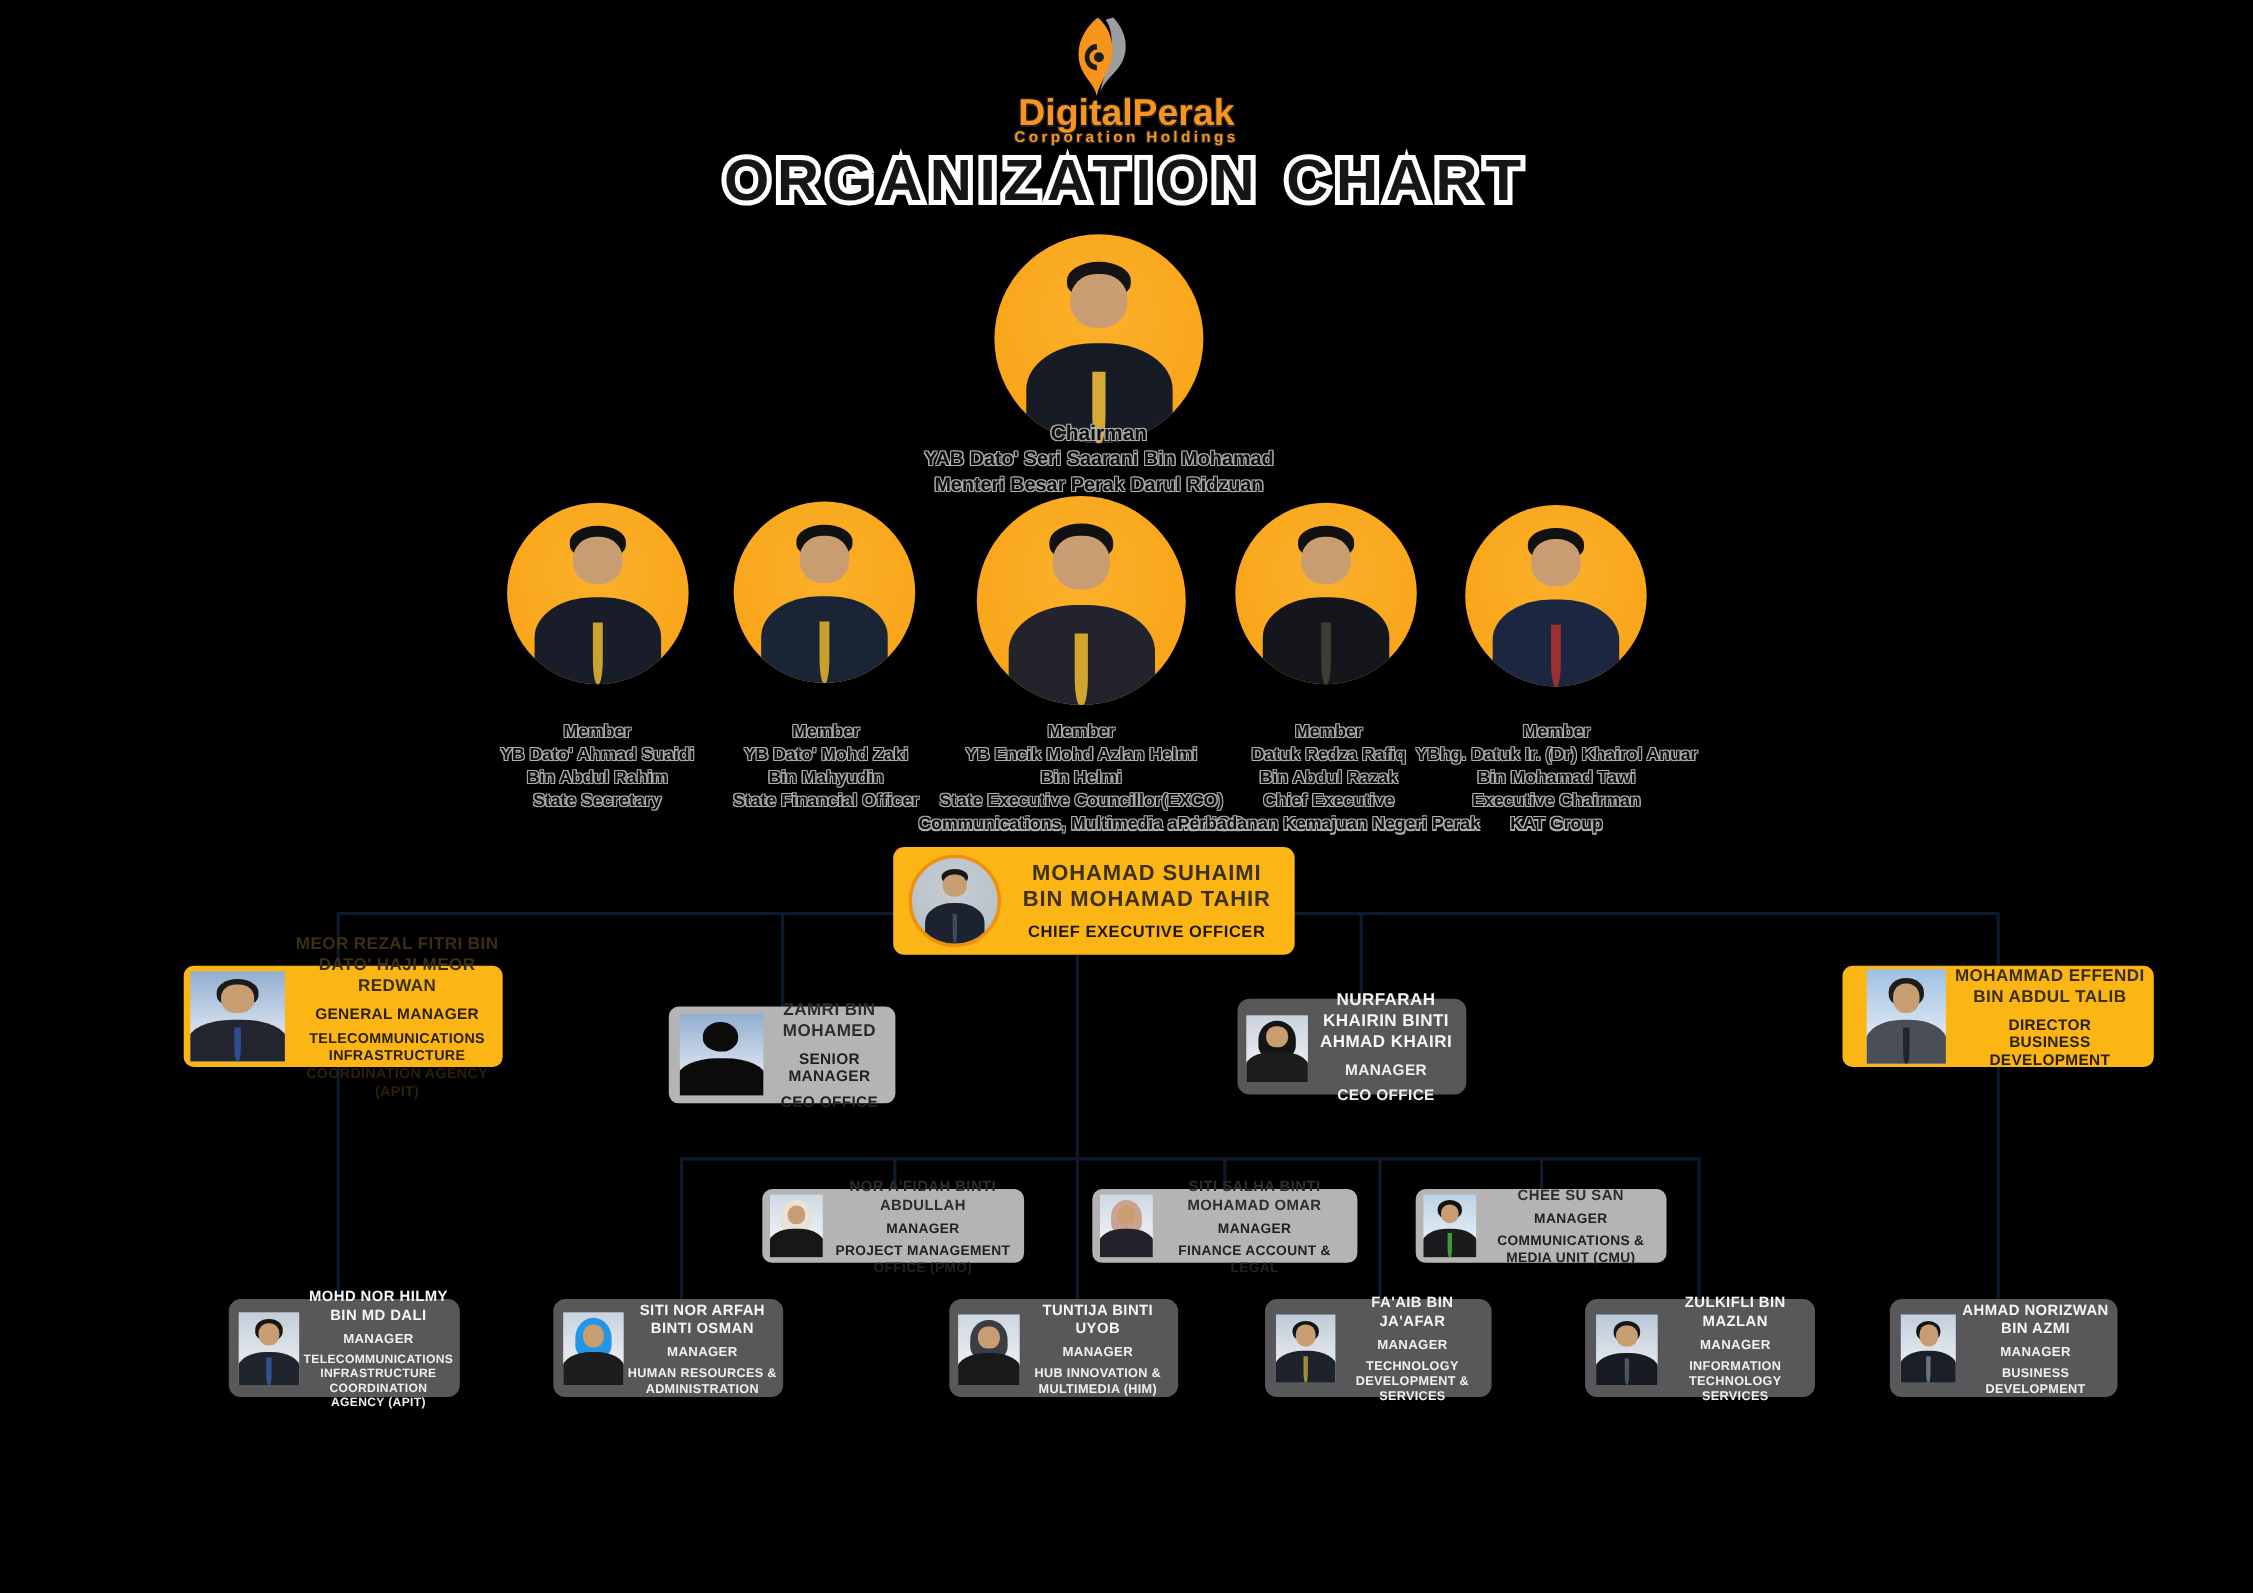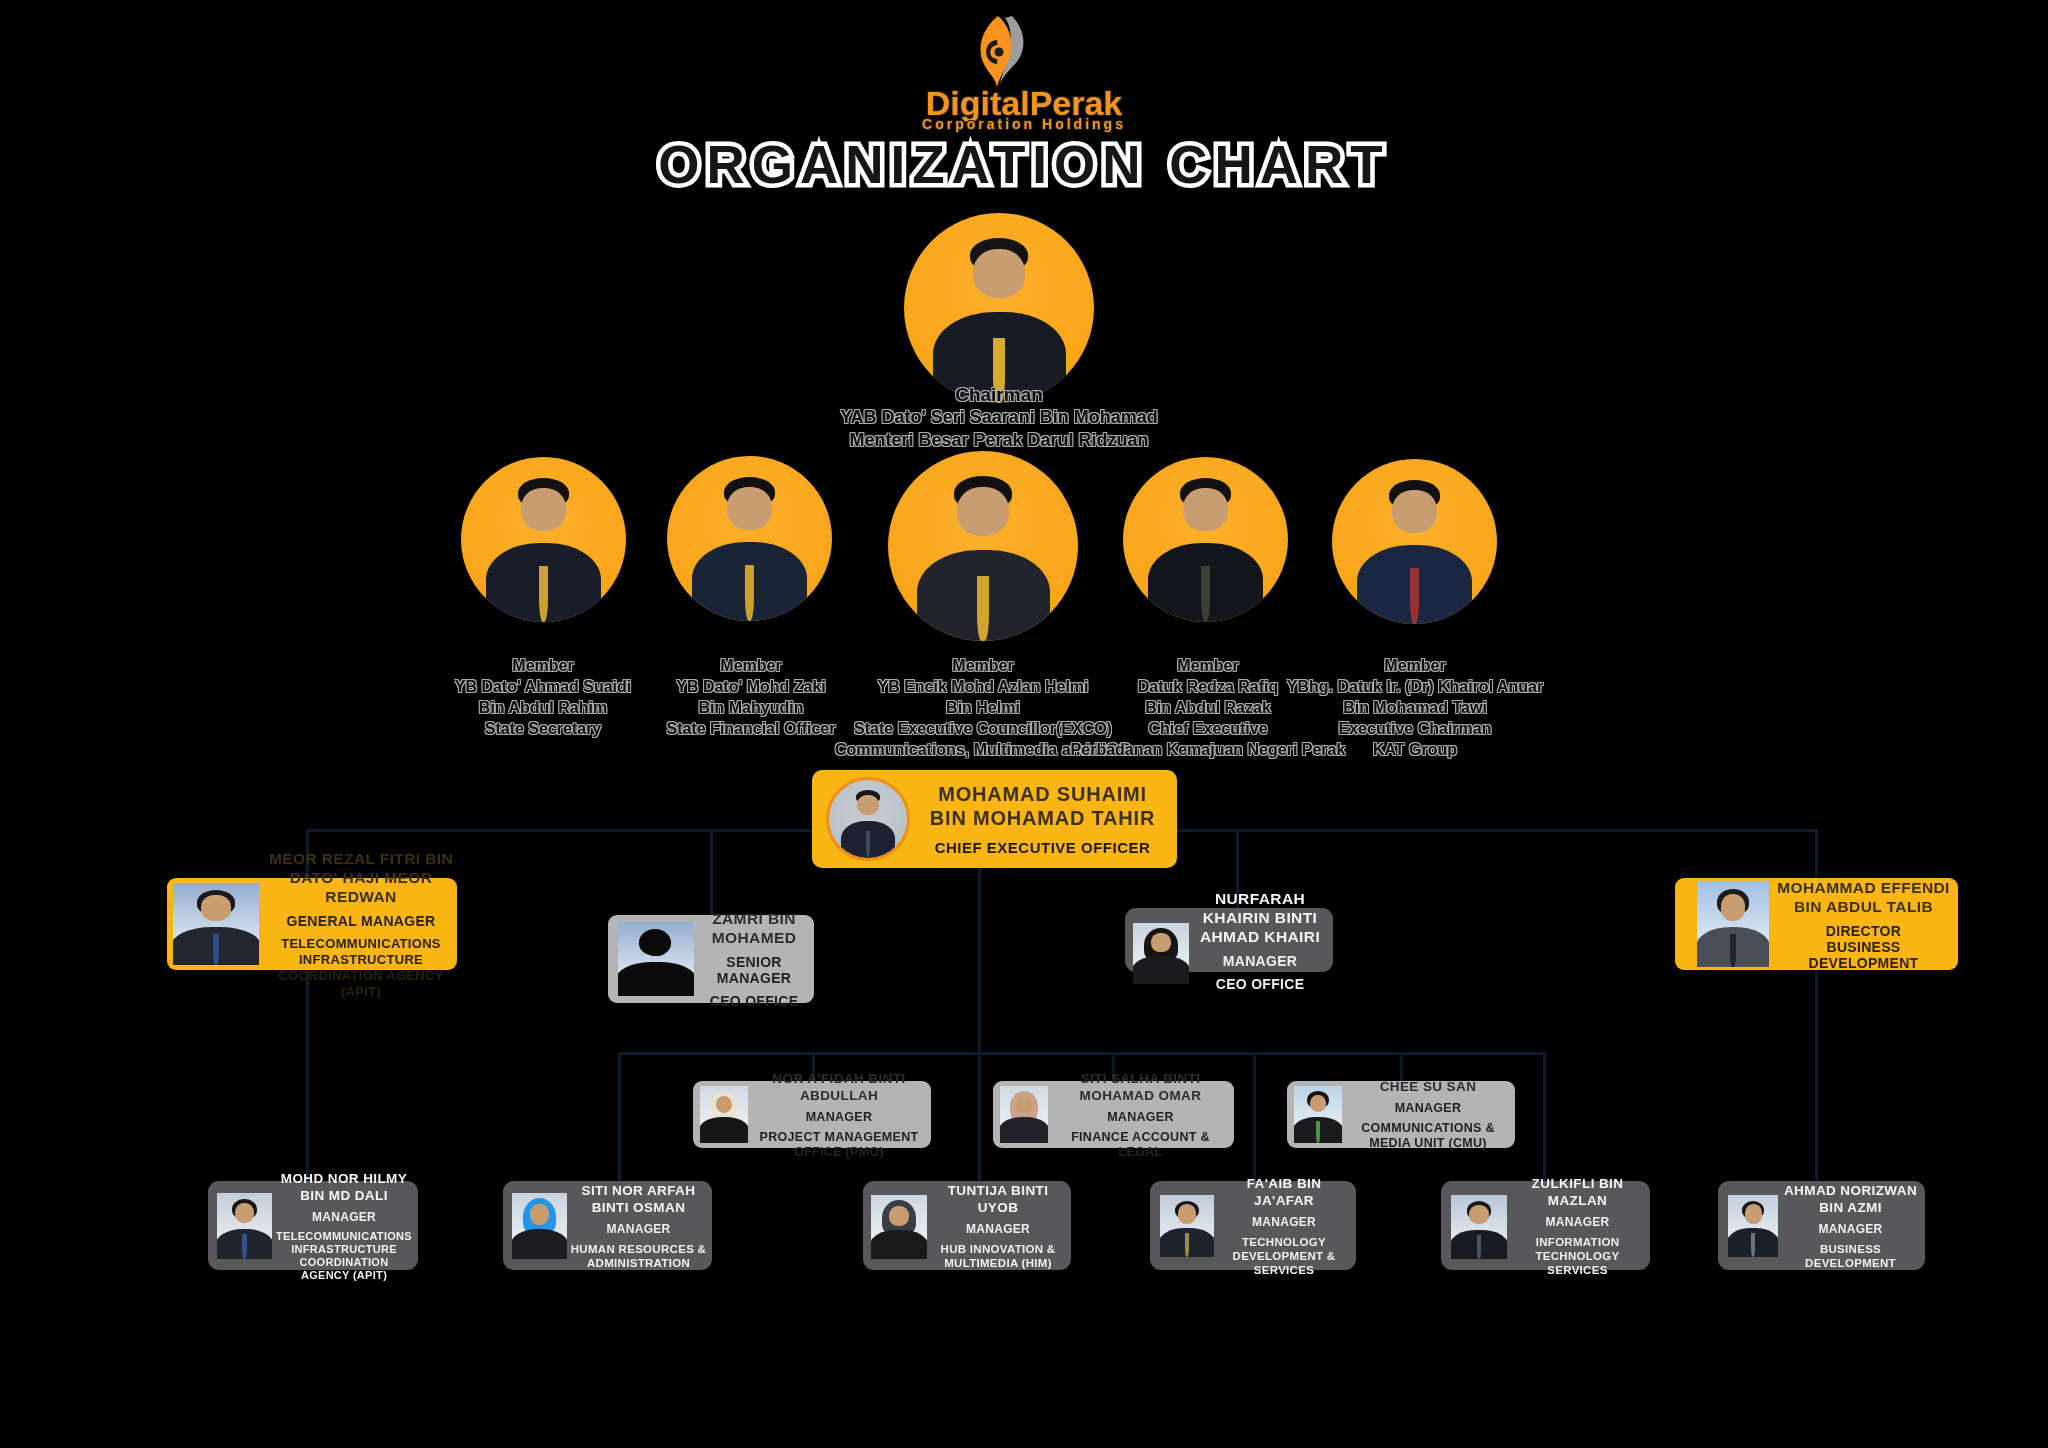--- a/index.html
+++ b/index.html
@@ -266,21 +266,21 @@
       <i class="face"></i>
       <i class="torso"></i>
     </div>
   <div class="ctext" style="left:90px;right:4px;">
     <div class="cname">ZAMRI BIN MOHAMED</div>
     <div class="crole">SENIOR MANAGER</div>
     <div class="cunit">CEO OFFICE</div>
   </div>
 </div>
 
-<div class="card dark midcard" style="left:1125px;top:908px;width:208px;height:64px;">
+<div class="card dark midcard" style="left:1125px;top:908px;width:208px;height:87px;">
   <div class="ph hj" style="left:8px;top:15px;width:56px;height:61px;--b1:#c9d3dd;--b2:#f2f4f6;--hr:#151515;--st:#1c1c1e;">
       <i class="hair"></i>
       <i class="face"></i>
       <i class="torso"></i>
     </div>
   <div class="ctext" style="left:66px;right:4px;">
     <div class="cname">NURFARAH KHAIRIN BINTI AHMAD KHAIRI</div>
     <div class="crole">MANAGER</div>
     <div class="cunit">CEO OFFICE</div>
   </div>

